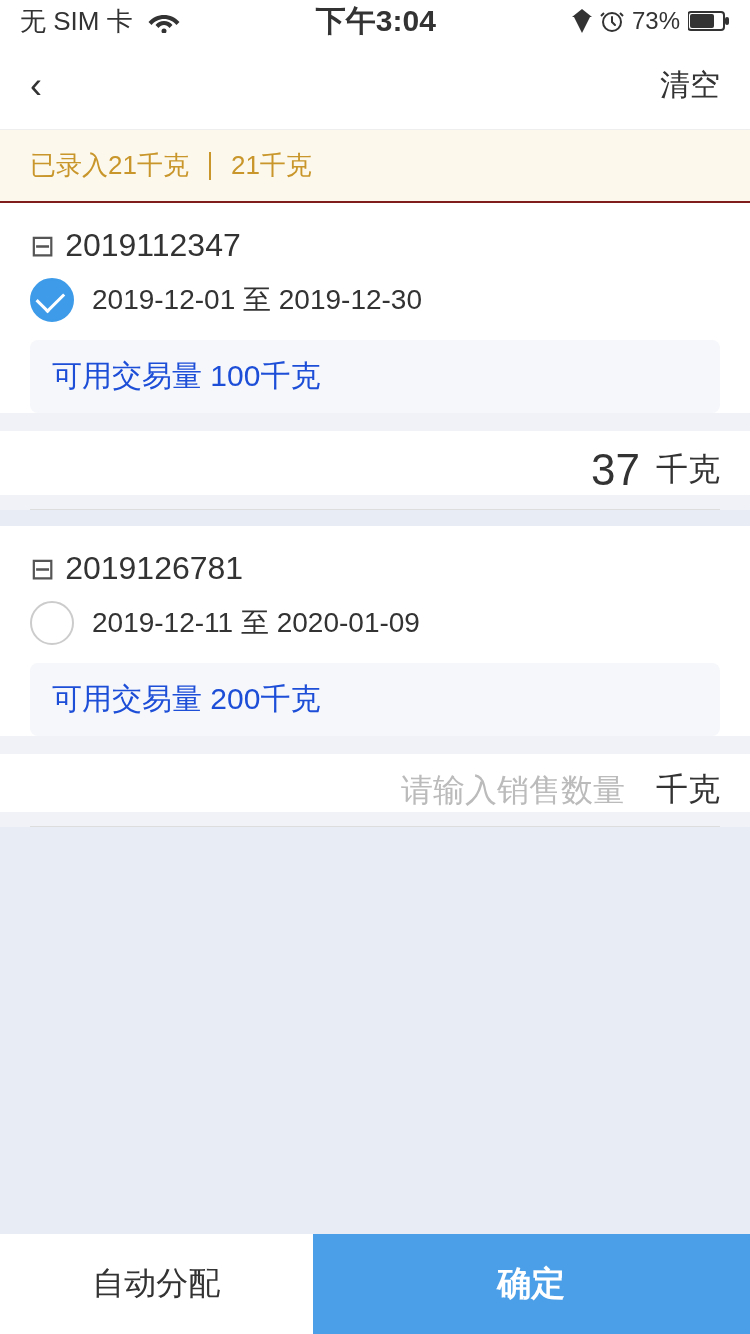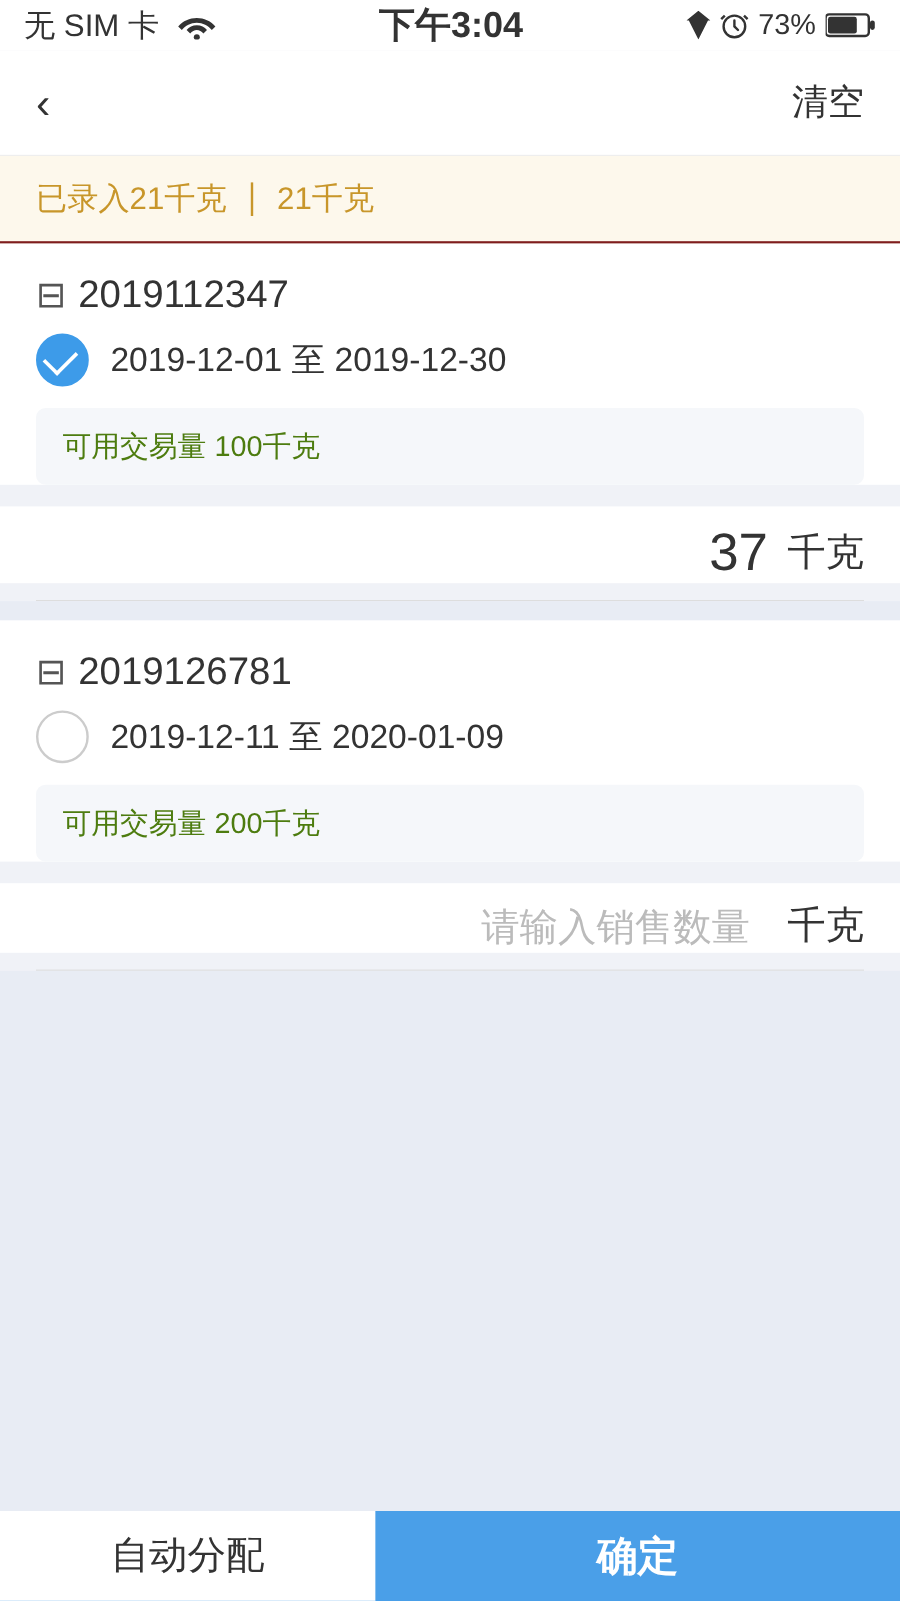--- a/index.html
+++ b/index.html
@@ -147,22 +147,22 @@
     }
     .batch-date-text {
       font-size: 28px;
       color: #333;
     }
 
     .available-qty-box {
       background: #f5f7fa;
       border-radius: 8px;
       padding: 16px 22px;
-      font-size: 24px;
-      color: #4d7c0f;
+      font-size: 30px;
+      color: #1d4ed8;
       margin-bottom: 18px;
     }
 
     
     .amount-row {
       display: flex;
       align-items: center;
       justify-content: flex-end;
       padding: 14px 30px 0 30px;
       background: #fff;
@@ -221,21 +221,21 @@
       background: #ddd;
       margin: 14px 30px 0 30px;
     }
 
     
     .footer {
       position: fixed;
       bottom: 0;
       left: 0;
       width: 750px;
-      height: 75px;
+      height: 100px;
       display: flex;
     }
     .footer-auto-btn {
       flex: 1;
       background: #fff;
       border: none;
       font-size: 32px;
       color: #333;
       cursor: pointer;
       display: flex;

